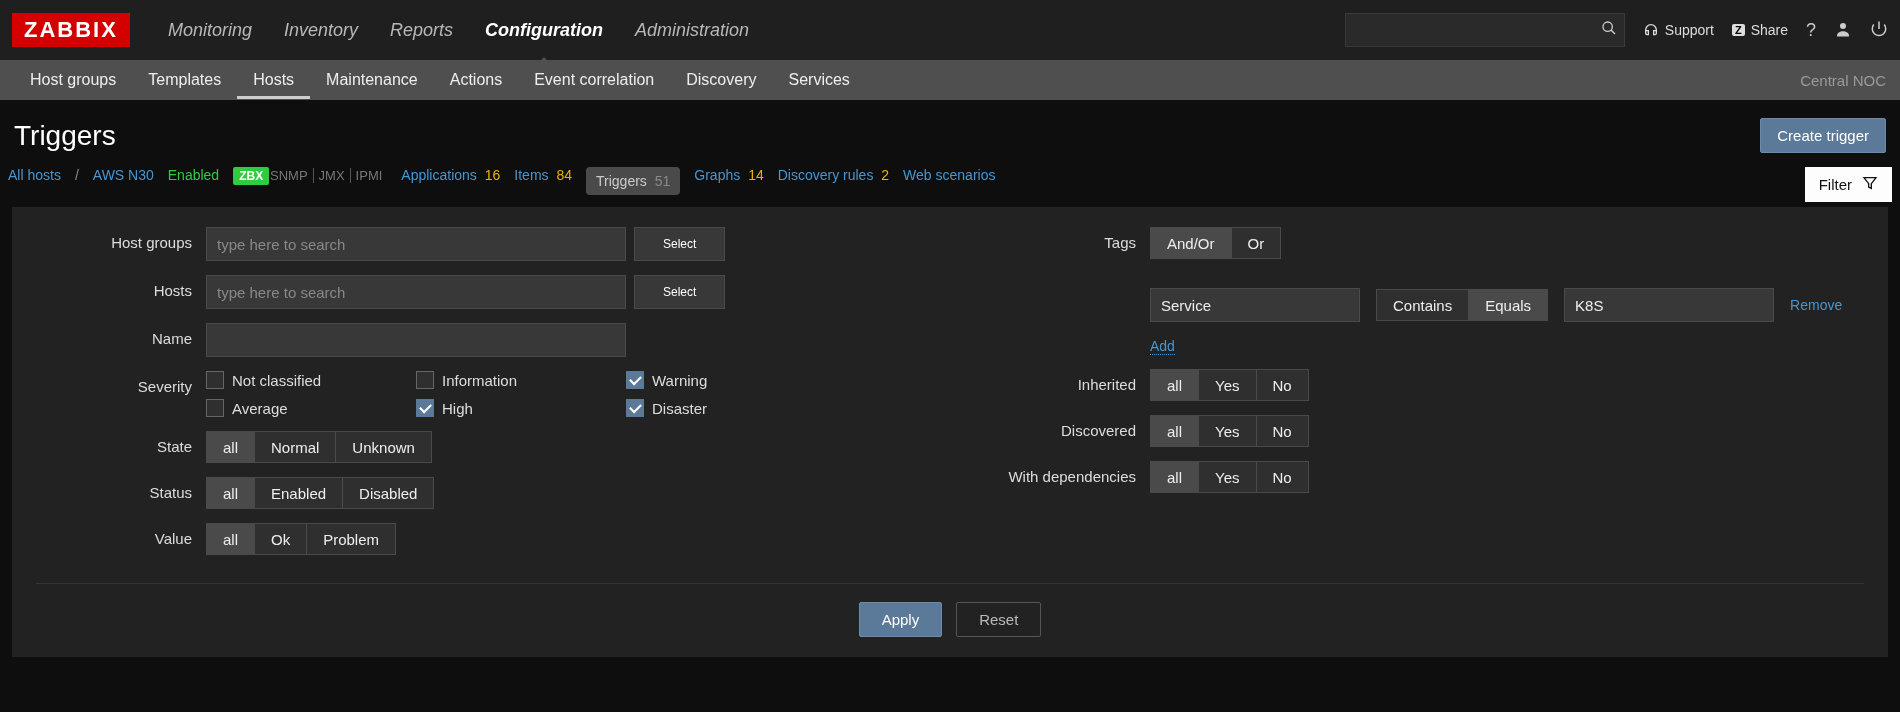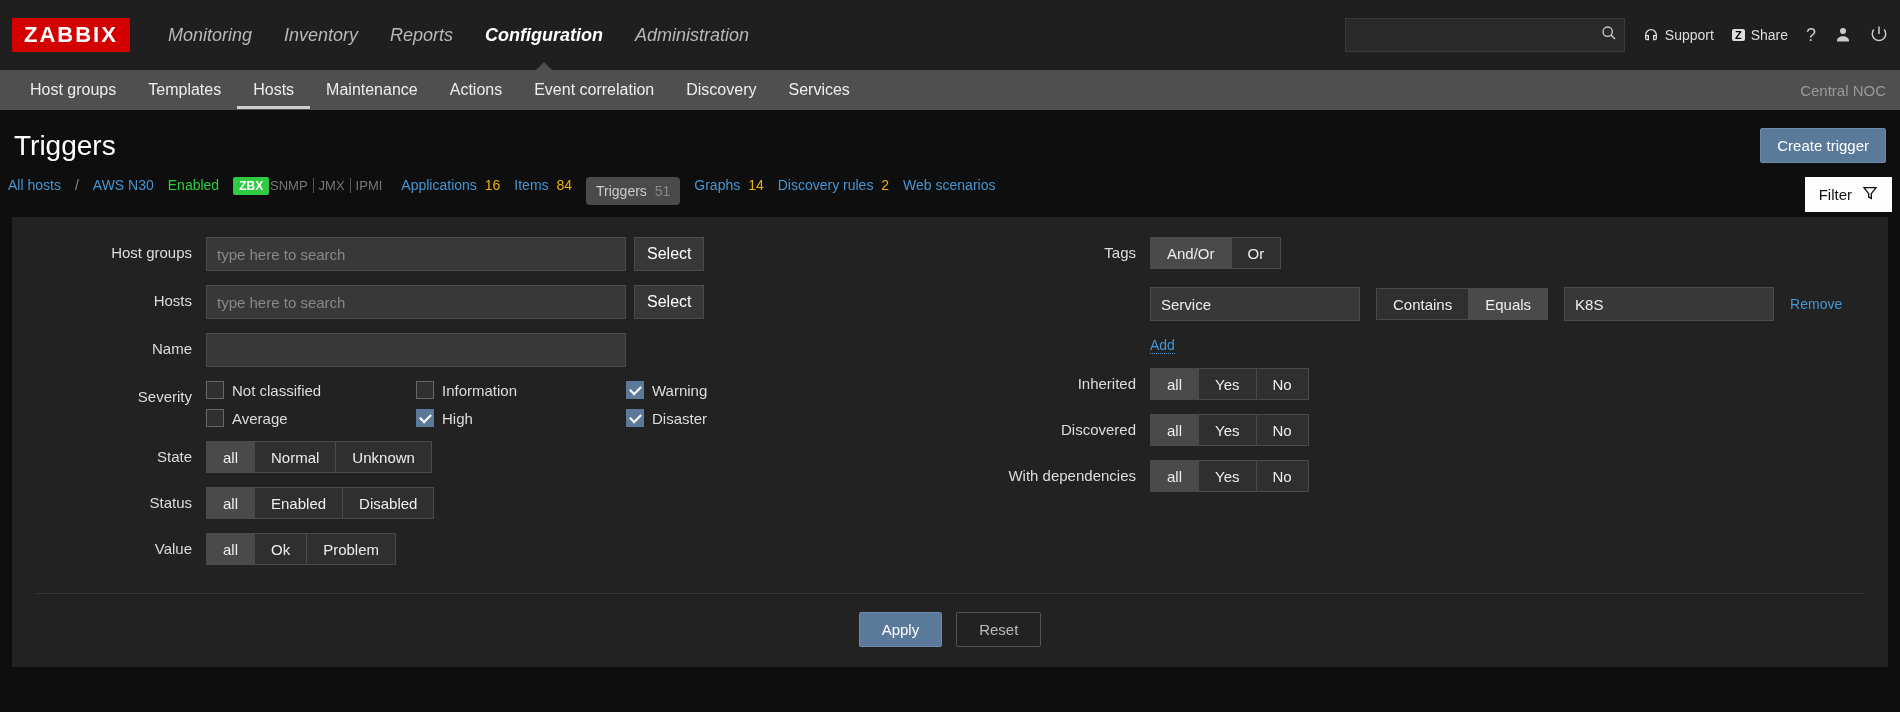--- a/index.html
+++ b/index.html
@@ -10,21 +10,21 @@
     font-size: 14px;
     width: 1900px;
   }
   a { color: #4796d1; text-decoration: none; }
 
   
   .topnav {
     background: #1f1f1f;
     display: flex;
     align-items: center;
-    height: 70px;
+    height: 60px;
     padding: 0 12px;
   }
   .logo {
     background: #d40000;
     color: #fff;
     font-weight: bold;
     letter-spacing: 2px;
     font-size: 22px;
     padding: 4px 12px;
     margin-right: 22px;
@@ -135,21 +135,21 @@
   .tinput {
     background: #383838; border: 1px solid #4a4a4a; color: #eee;
     height: 34px; padding: 8px 10px; font-size: 15px;
   }
   .tinput.w-multiselect { width: 420px; }
   .tinput.w-name { width: 420px; }
   .tinput::placeholder { color: #888; }
 
   .btn-sel {
     background: #383838; border: 1px solid #4a4a4a; color: #fff;
-    height: 34px; padding: 0 12px; cursor: pointer; font-size: 16px;
+    height: 34px; padding: 0 28px; cursor: pointer; font-size: 12px;
   }
 
   .sev-grid {
     display: grid; grid-template-columns: repeat(3, 200px);
     row-gap: 10px; column-gap: 10px;
   }
   .chk { display: flex; align-items: center; gap: 8px; font-size: 15px; color: #ddd; }
   .chkbox {
     width: 18px; height: 18px; border: 1px solid #666; background: #2f2f2f;
     display: inline-flex; align-items: center; justify-content: center;
@@ -400,21 +400,21 @@
         </div>
       </div>
 
     </div>
 
     <div class="col">
 
       <div class="frow">
         <label class="fld">Tags</label>
         <div class="fctrl" style="flex-direction:column; align-items:flex-start;">
-          <div class="segbtns" style="margin-bottom:10px;justify-content:center;">
+          <div class="segbtns" style="margin-bottom:21px;justify-content:center;">
             <button class="segbtn active">And/Or</button>
             <button class="segbtn">Or</button>
           </div>
           <div class="tag-row">
             <input class="tinput tagname" type="text" value="Service" style="">
             <div class="segbtns">
               <button class="segbtn">Contains</button>
               <button class="segbtn active">Equals</button>
             </div>
             <input class="tinput tagval" type="text" value="K8S" style="">

